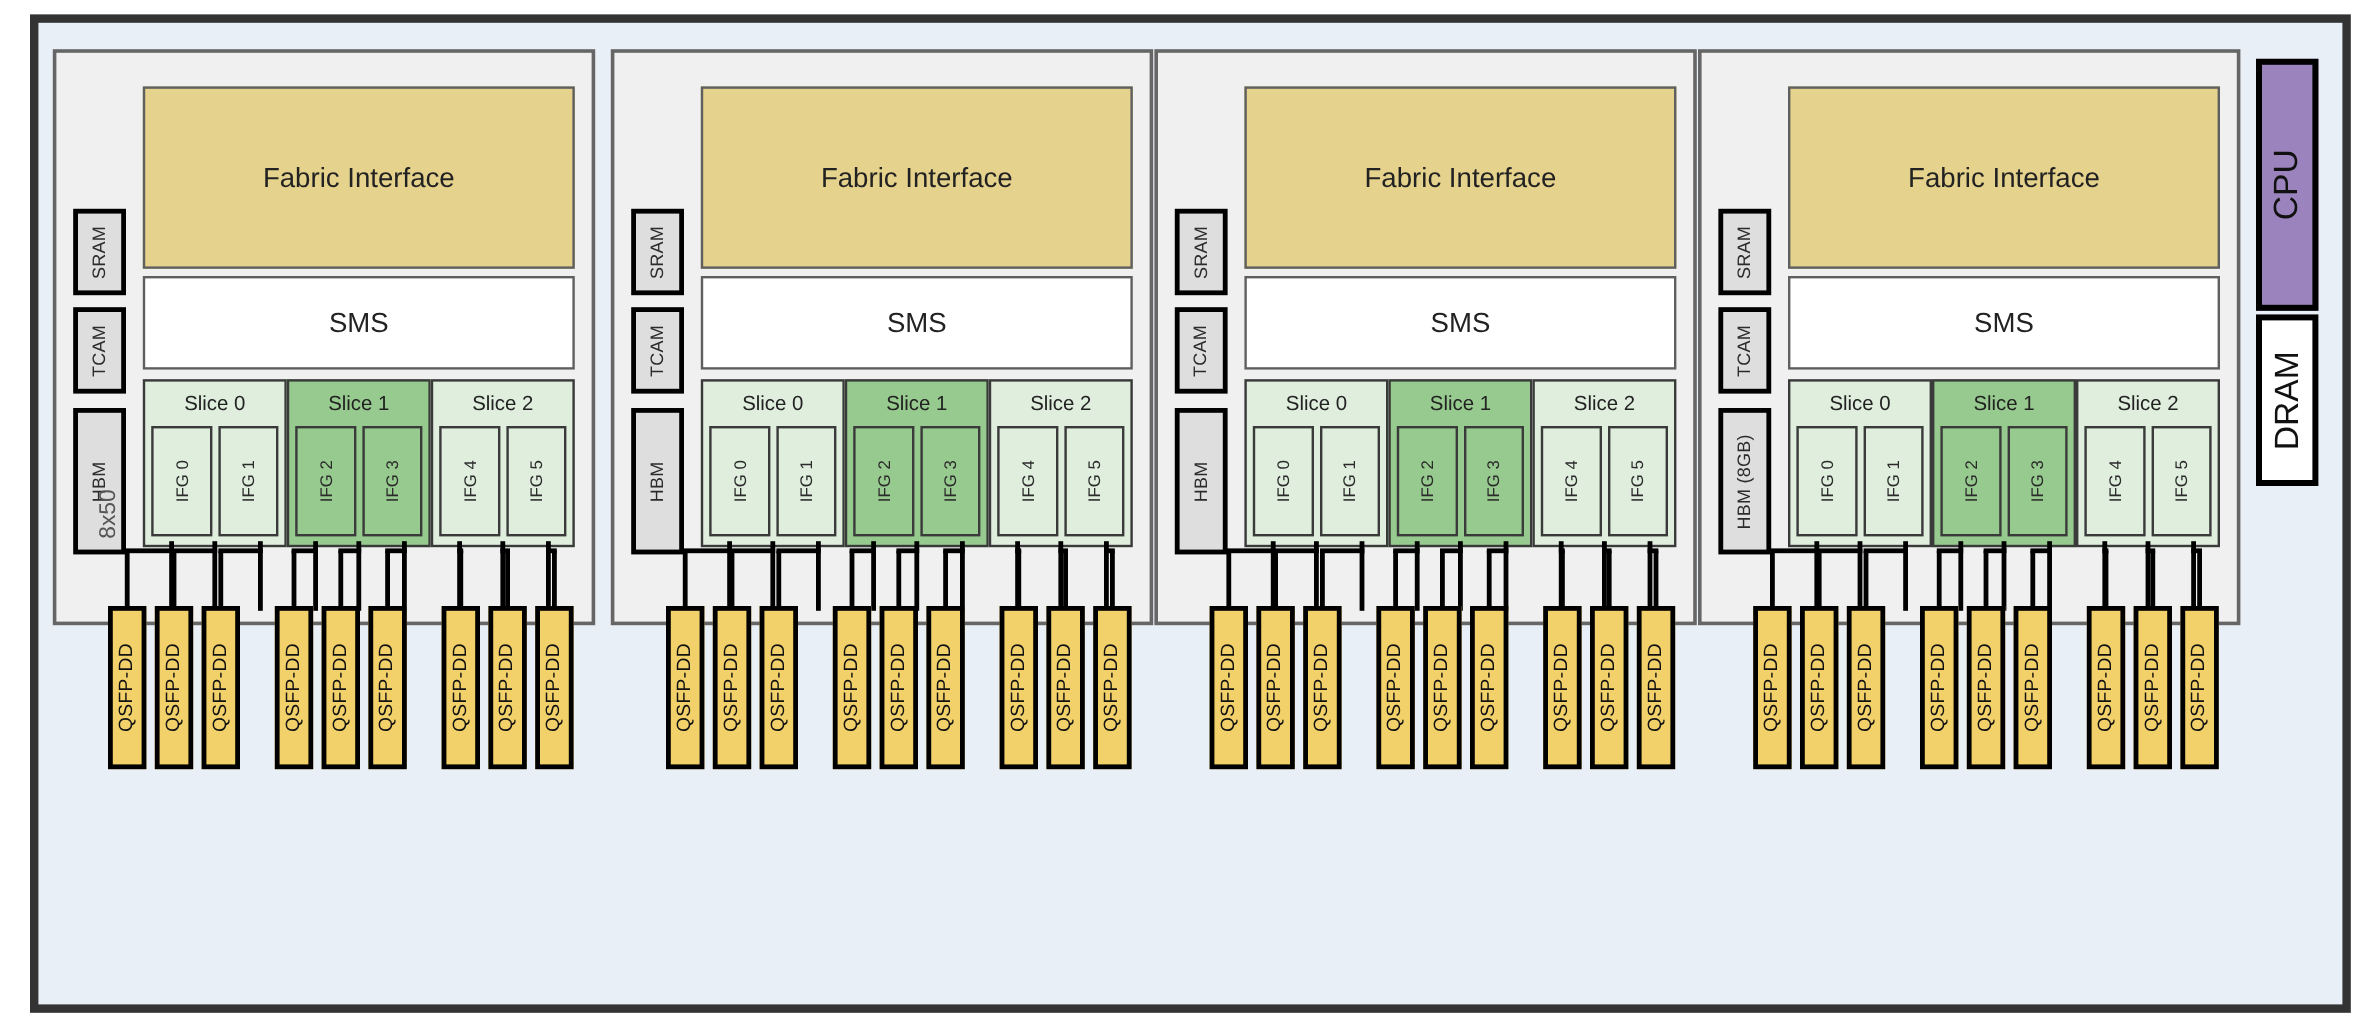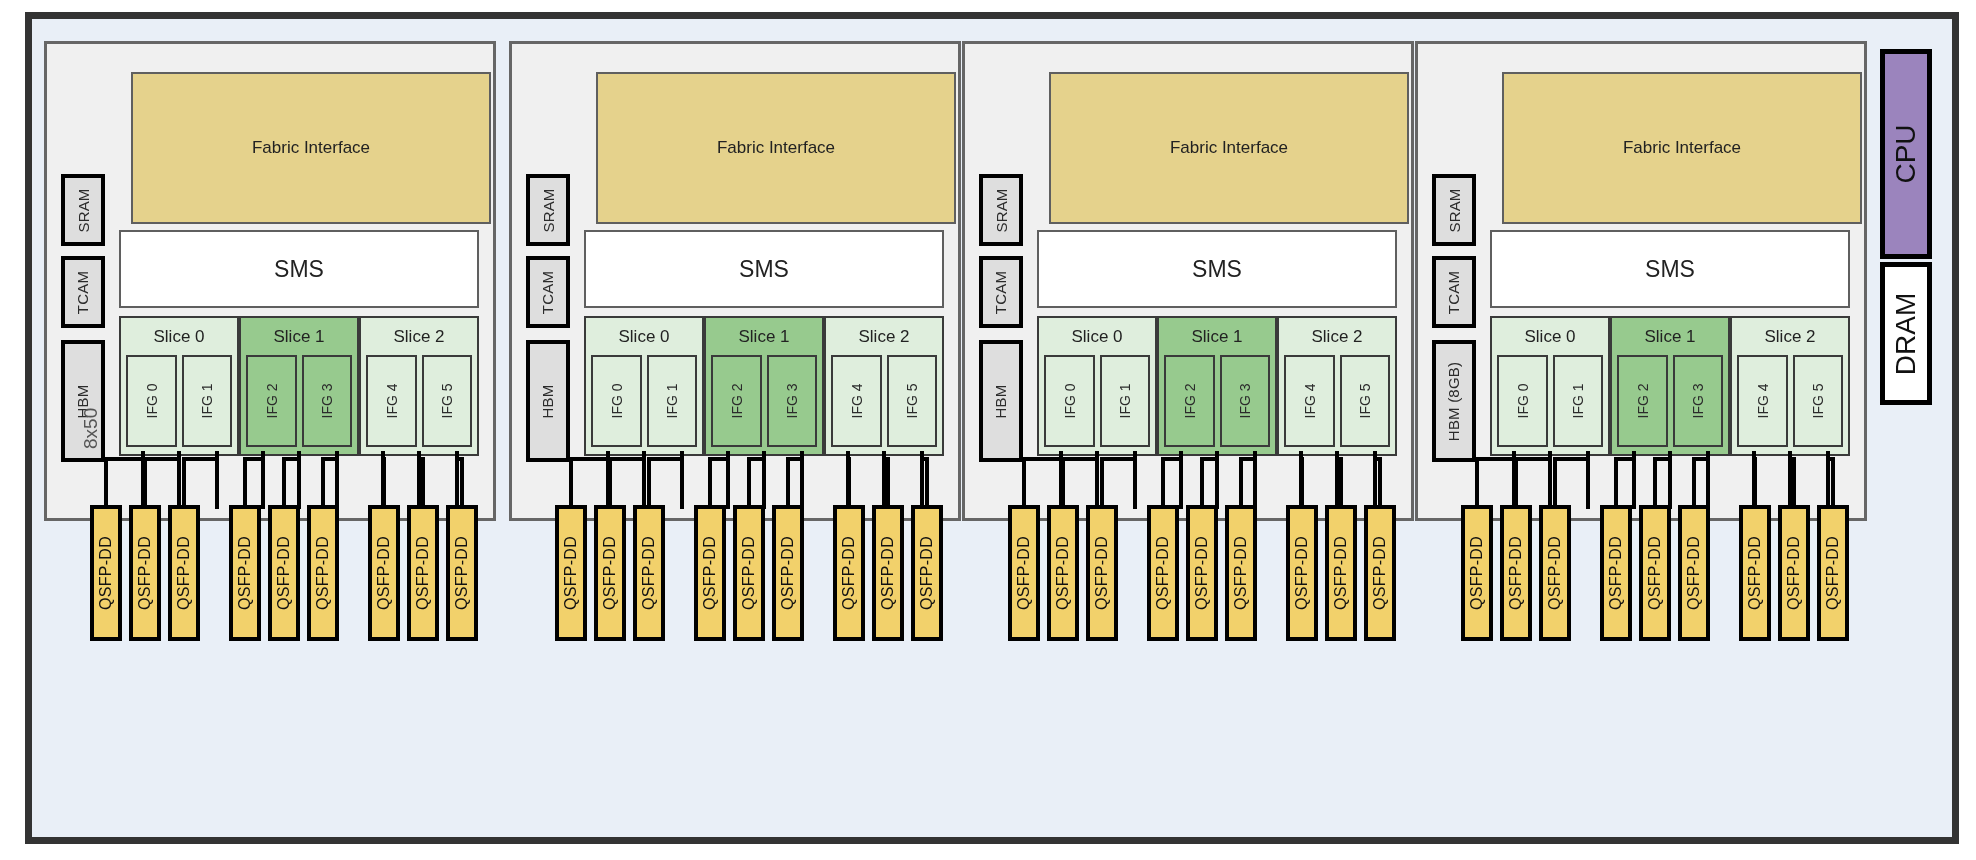--- a/index.html
+++ b/index.html
@@ -60,21 +60,21 @@
   .mem-hbm  { top:296px; height:122px; }
 
   
   .fabric {
     position:absolute;
     left:72px; top:28px;
     width:360px; height:152px;
     background:#e5d28c;
     border:2px solid #5f5f5f;
     display:flex; align-items:center; justify-content:center;
-    font-size:17px; color:#222222;margin-left:12px;
+    font-size:23px; color:#222222;
   }
   
   .sms {
     position:absolute;
     left:72px; top:186px;
     width:360px; height:78px;
     background:#ffffff;
     border:2px solid #5f5f5f;
     display:flex; align-items:center; justify-content:center;
     font-size:23px; color:#222222;

